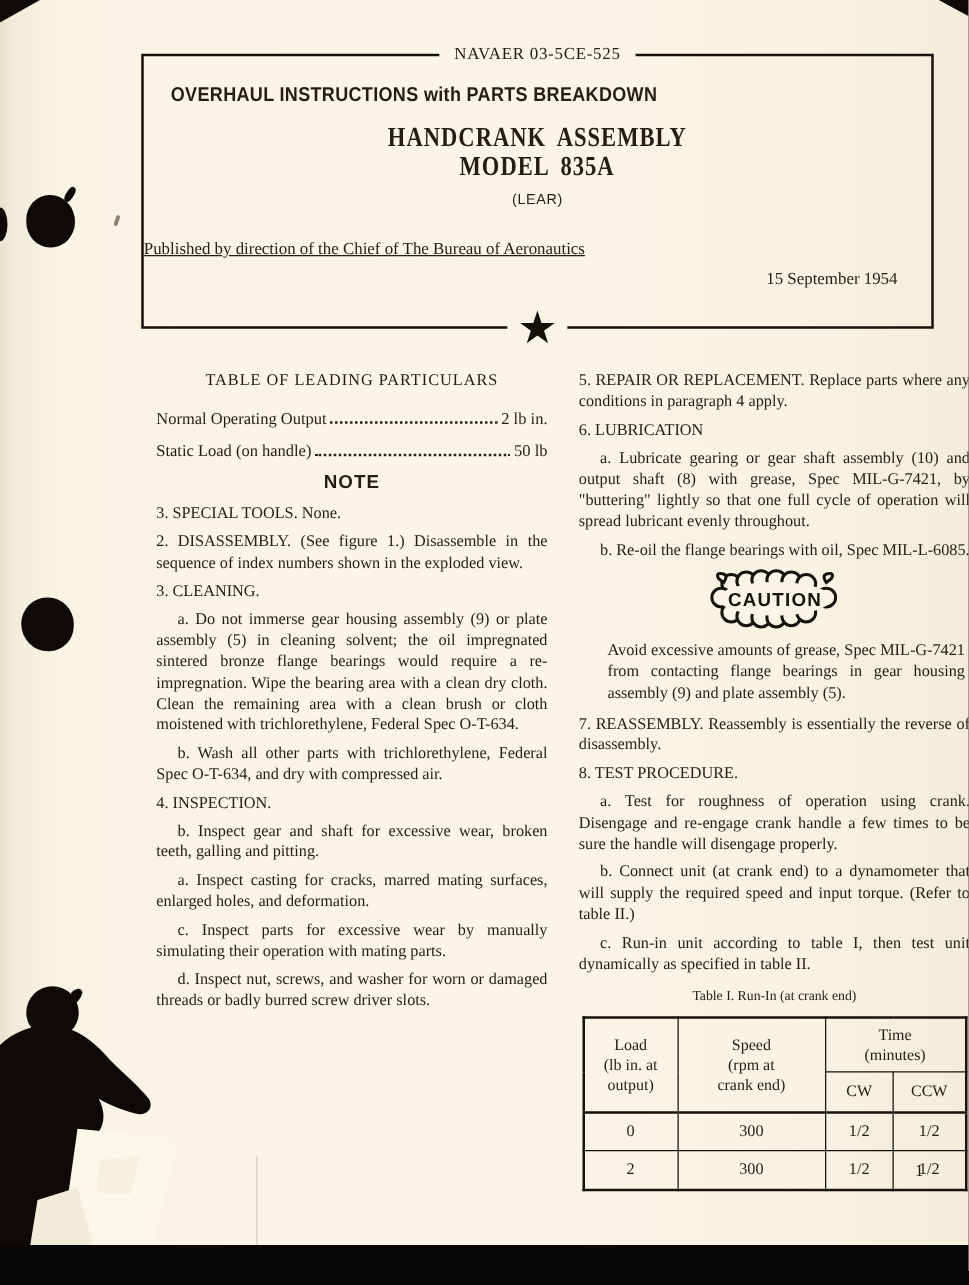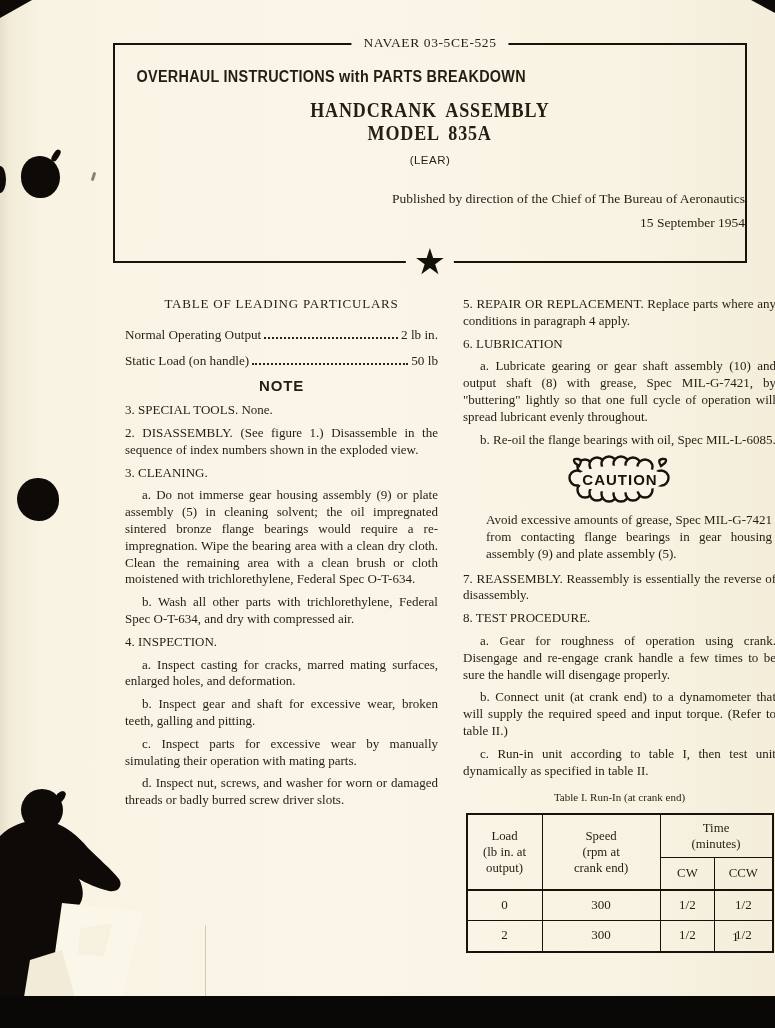--- a/index.html
+++ b/index.html
@@ -20,22 +20,22 @@
   }
   .star-divider {
     position:absolute; bottom:-21px; left:50%; transform:translateX(-50%);
     background:#f9f4e5; padding:0 8px; font-size:36px; line-height:40px; color:#14100a;
   }
   .box-subtitle { margin-top:23px; font-family:"Liberation Sans",sans-serif; font-weight:bold; font-size:16px; }
   .box-title  { margin-top:12px; text-align:center; font-family:Liberation Serif, serif; font-weight:bold; font-size:22px; line-height:23px; }
   .box-lear   { margin-top:10px; text-align:center; font-family:"Liberation Sans",sans-serif; font-size:11.5px; letter-spacing:.5px; }
   .cond  { display:inline-block; transform:scaleX(.82); transform-origin:50% 50%; letter-spacing:1px; word-spacing:5px; }
   .cond2 { display:inline-block; transform:scaleX(.9);  transform-origin:50% 50%; letter-spacing:.3px; }
-  .box-published { margin-top:25px; text-align:right; font-size:13.5px; }
-  .box-date { margin-top:8px; text-align:right; font-size:13.5px; }
+  .box-published { margin-top:25px; text-align:left; font-size:13.5px;text-decoration:underline; }
+  .box-date { margin-top:8px; text-align:right; padding-right:27px; font-size:13.5px; }
   
   .col { position:absolute; top:296px; width:313px; font-size:13px; line-height:16.8px; text-align:justify;margin-left:30px; }
   .col-left  { left:95px; }
   .col-right { left:433px; }
   .para { margin-bottom:6px; }
   .para.indent { text-indent:17px; }
   .particulars-heading { text-align:center; font-size:13px; letter-spacing:.8px; margin-bottom:14px; }
   .leader-row { display:flex; align-items:baseline; margin-bottom:9px; font-size:13.2px; }
   .dots { flex:1; border-bottom:2px dotted #2a2317; margin:0 3px 3px; }
   .note-heading, .caution-note-gap { text-align:center; }
@@ -96,22 +96,22 @@
       <span class="dots"></span>
       <span>50 lb</span>
     </div>
     <div class="note-heading">NOTE</div>
     <p class="para flush">3.  SPECIAL TOOLS.  None.</p>
     <p class="para flush">2.  DISASSEMBLY.  (See figure 1.) Disassemble in the sequence of index numbers shown in the exploded view.</p>
     <p class="para flush">3.  CLEANING.</p>
     <p class="para indent">a.  Do not immerse gear housing assembly (9) or plate assembly (5) in cleaning solvent; the oil impregnated sintered bronze flange bearings would require a re-impregnation. Wipe the bearing area with a clean dry cloth.  Clean the remaining area with a clean brush or cloth moistened with trichlorethylene, Federal Spec O-T-634.</p>
     <p class="para indent">b.  Wash all other parts with trichlorethylene, Federal Spec O-T-634, and dry with compressed air.</p>
     <p class="para flush">4.  INSPECTION.</p>
+    <p class="para indent">b.  Inspect gear and shaft for excessive wear, broken teeth, galling and pitting.</p>
     <p class="para indent">a.  Inspect casting for cracks, marred mating surfaces, enlarged holes, and deformation.</p>
-    <p class="para indent">b.  Inspect gear and shaft for excessive wear, broken teeth, galling and pitting.</p>
     <p class="para indent">c.  Inspect parts for excessive wear by manually simulating their operation with mating parts.</p>
     <p class="para indent">d.  Inspect nut, screws, and washer for worn or damaged threads or badly burred screw driver slots.</p>
   </div>
 
   <div class="col col-right">
     <p class="para flush">5.  REPAIR OR REPLACEMENT.  Replace parts where any conditions in paragraph 4 apply.</p>
     <p class="para flush">6.  LUBRICATION</p>
     <p class="para indent">a.  Lubricate gearing or gear shaft assembly (10) and output shaft (8) with grease, Spec MIL-G-7421, by "buttering" lightly so that one full cycle of operation will spread lubricant evenly throughout.</p>
     <p class="para indent">b.  Re-oil the flange bearings with oil, Spec MIL-L-6085.</p>
 
@@ -136,21 +136,21 @@
           <path d="M 104 9 Q 107 4 101 5 Q 96 6 100 12 Z"></path>
         </g>
         <ellipse cx="59" cy="25" rx="45" ry="13.5" fill="#f9f4e5"></ellipse>
         <text x="59" y="30.5" text-anchor="middle" font-family="Liberation Sans, sans-serif" font-weight="bold" font-size="15" letter-spacing="1" fill="#17120b">CAUTION</text>
       </svg>
     </div>
     <p class="caution-text">Avoid excessive amounts of grease, Spec MIL-G-7421 from contacting flange bearings in gear housing assembly (9) and plate assembly (5).</p>
 
     <p class="para flush">7.  REASSEMBLY.  Reassembly is essentially the reverse of disassembly.</p>
     <p class="para flush">8.  TEST PROCEDURE.</p>
-    <p class="para indent">a.  Gear for roughness of operation using crank. Disengage and re-engage crank handle a few times to be sure the handle will disengage properly.</p>
+    <p class="para indent">a.  Test for roughness of operation using crank. Disengage and re-engage crank handle a few times to be sure the handle will disengage properly.</p>
     <p class="para indent">b.  Connect unit (at crank end) to a dynamometer that will supply the required speed and input torque. (Refer to table II.)</p>
     <p class="para indent">c.  Run-in unit according to table I, then test unit dynamically as specified in table II.</p>
 
     <div class="tbl-caption">Table I.  Run-In (at crank end)</div>
     <table class="runin">
       <thead>
         <tr>
           <th class="w-load" rowspan="2">Load
 (lb in. at
 output)</th>

